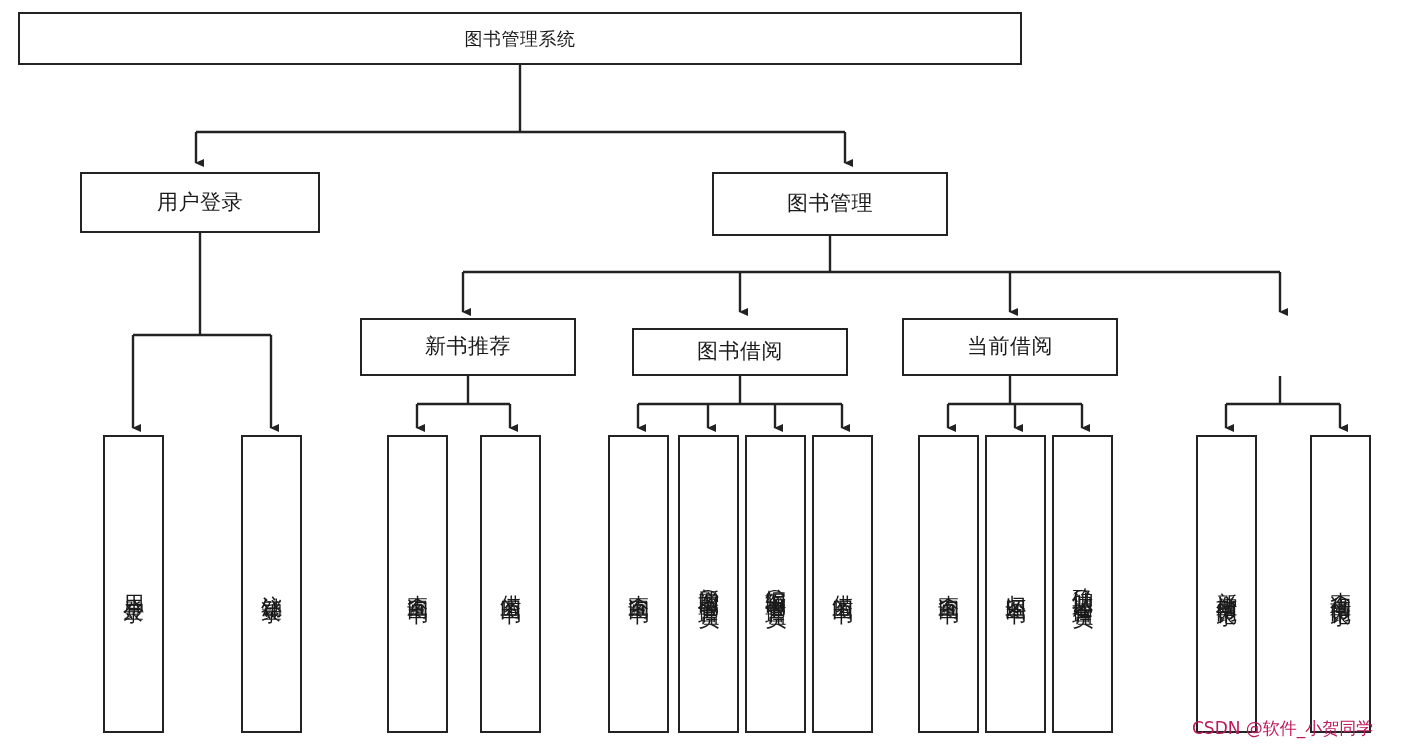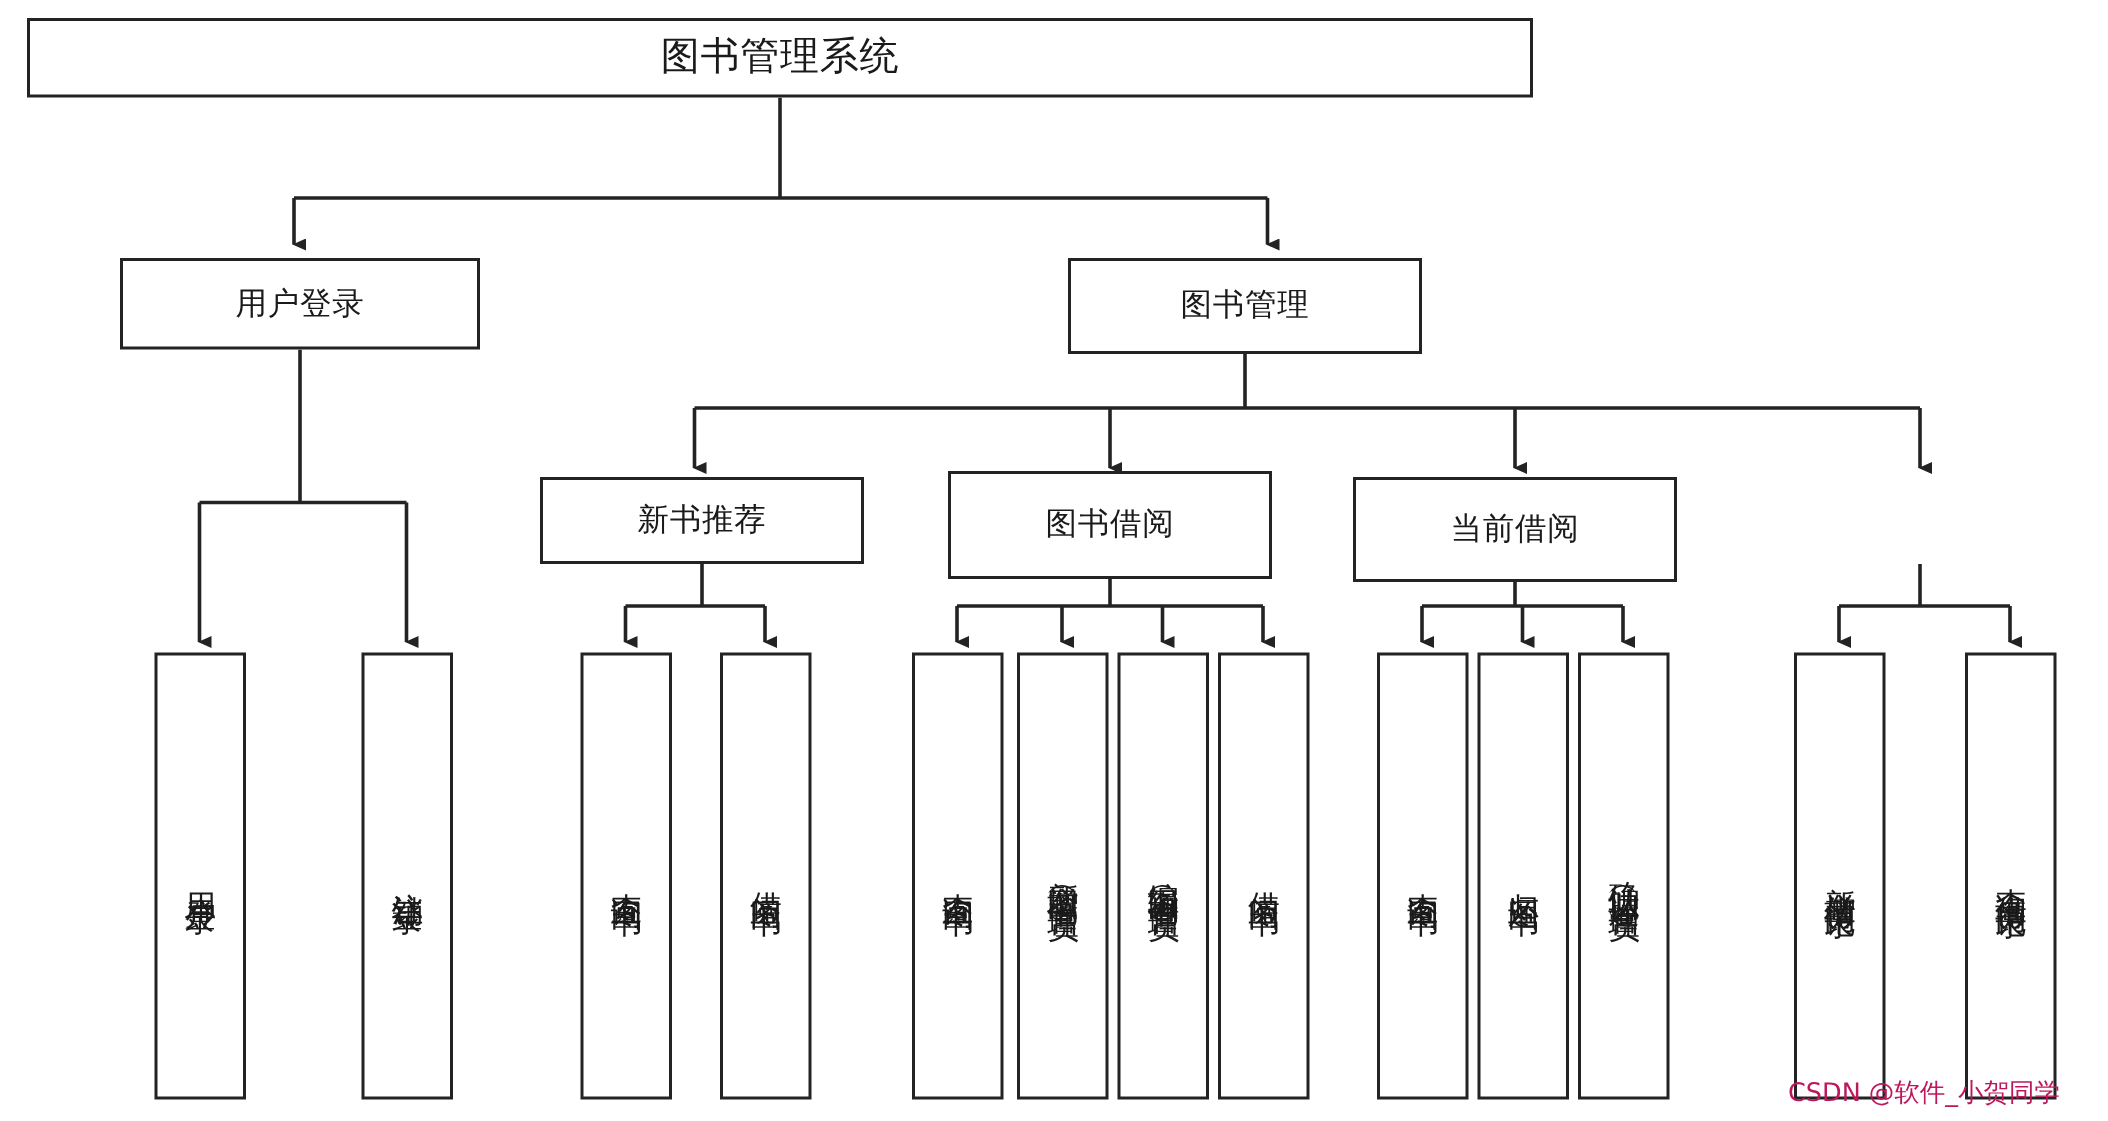--- a/index.html
+++ b/index.html
@@ -41,21 +41,21 @@
     text-align: center;
     line-height: 1.22;
     white-space: nowrap;
   }
   
   .h-node .lbl {
     font-size: 21px;
     letter-spacing: 0.5px;
   }
   .root .lbl {
-    font-size: 26px;
+    font-size: 18px;
   }
   
   .v-node {
     align-items: center;
     justify-content: center;
   }
   .v-node .lbl {
     writing-mode: vertical-rl;
     text-orientation: upright;
     font-size: 21px;
@@ -135,25 +135,25 @@
   </div>
 
   <div class="node h-node" style="left:712px; top:172px; width:236px; height:64px;">
     <span class="lbl">图书管理</span>
   </div>
 
   <div class="node h-node" style="left:360px; top:318px; width:216px; height:58px;">
     <span class="lbl">新书推荐</span>
   </div>
 
-  <div class="node h-node" style="left:632px; top:314px; width:216px; height:72px;">
+  <div class="node h-node" style="left:632px; top:328px; width:216px; height:48px;">
     <span class="lbl">图书借阅</span>
   </div>
 
-  <div class="node h-node" style="left:902px; top:318px; width:216px; height:70px;">
+  <div class="node h-node" style="left:902px; top:318px; width:216px; height:58px;">
     <span class="lbl">当前借阅</span>
   </div>
 
 
   <div class="node v-node" style="left:103px; top:435px; width:61px; height:298px;">
     <span class="lbl">用户登录</span>
   </div>
 
   <div class="node v-node" style="left:241px; top:435px; width:61px; height:298px;">
     <span class="lbl">注销登录</span>

